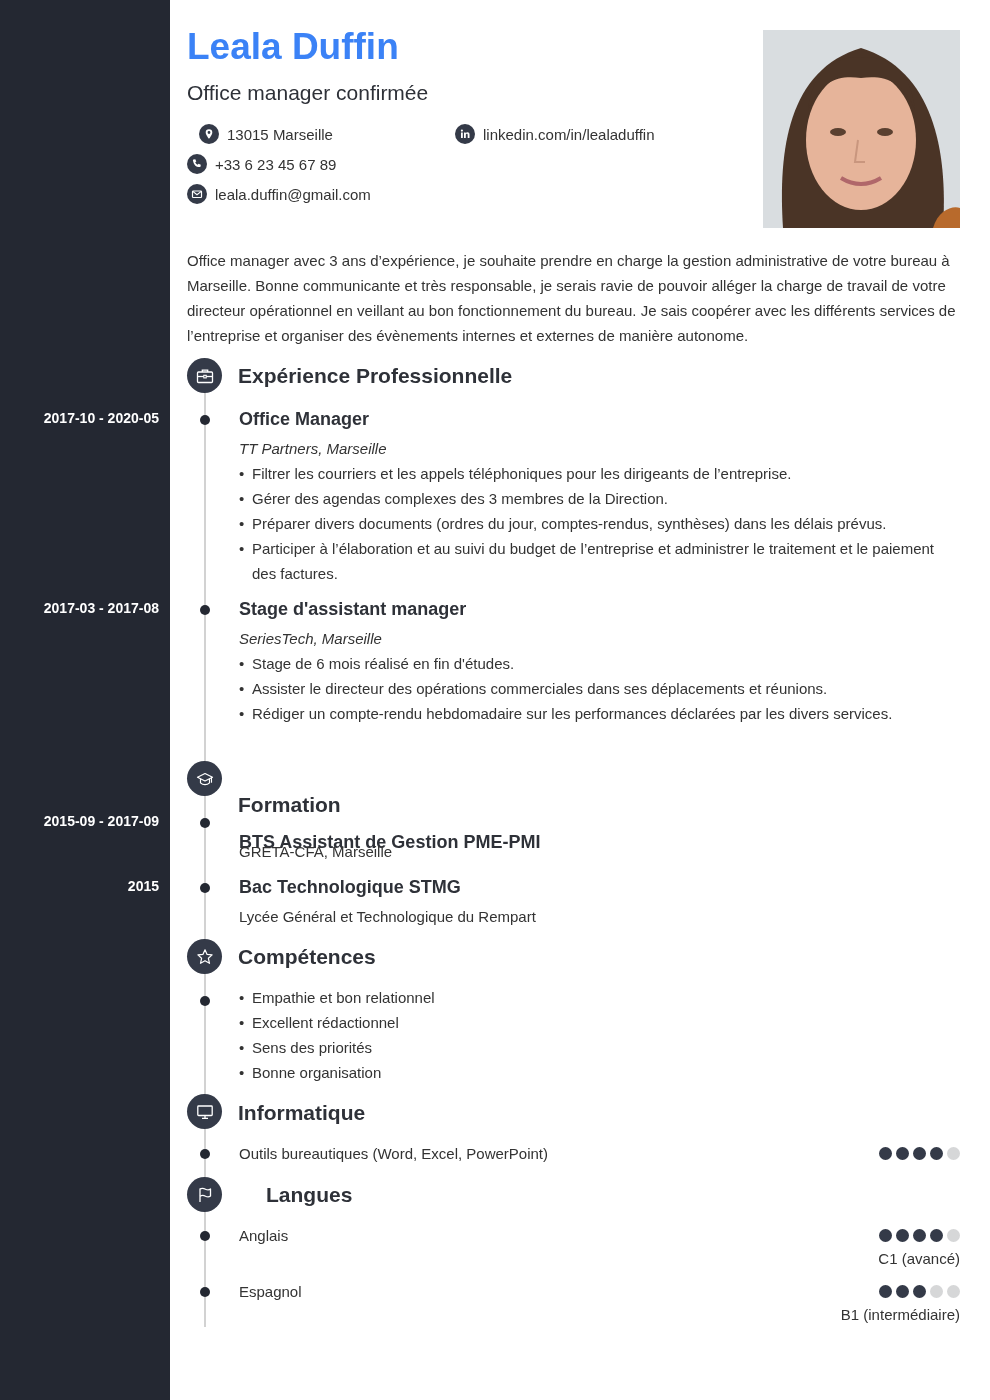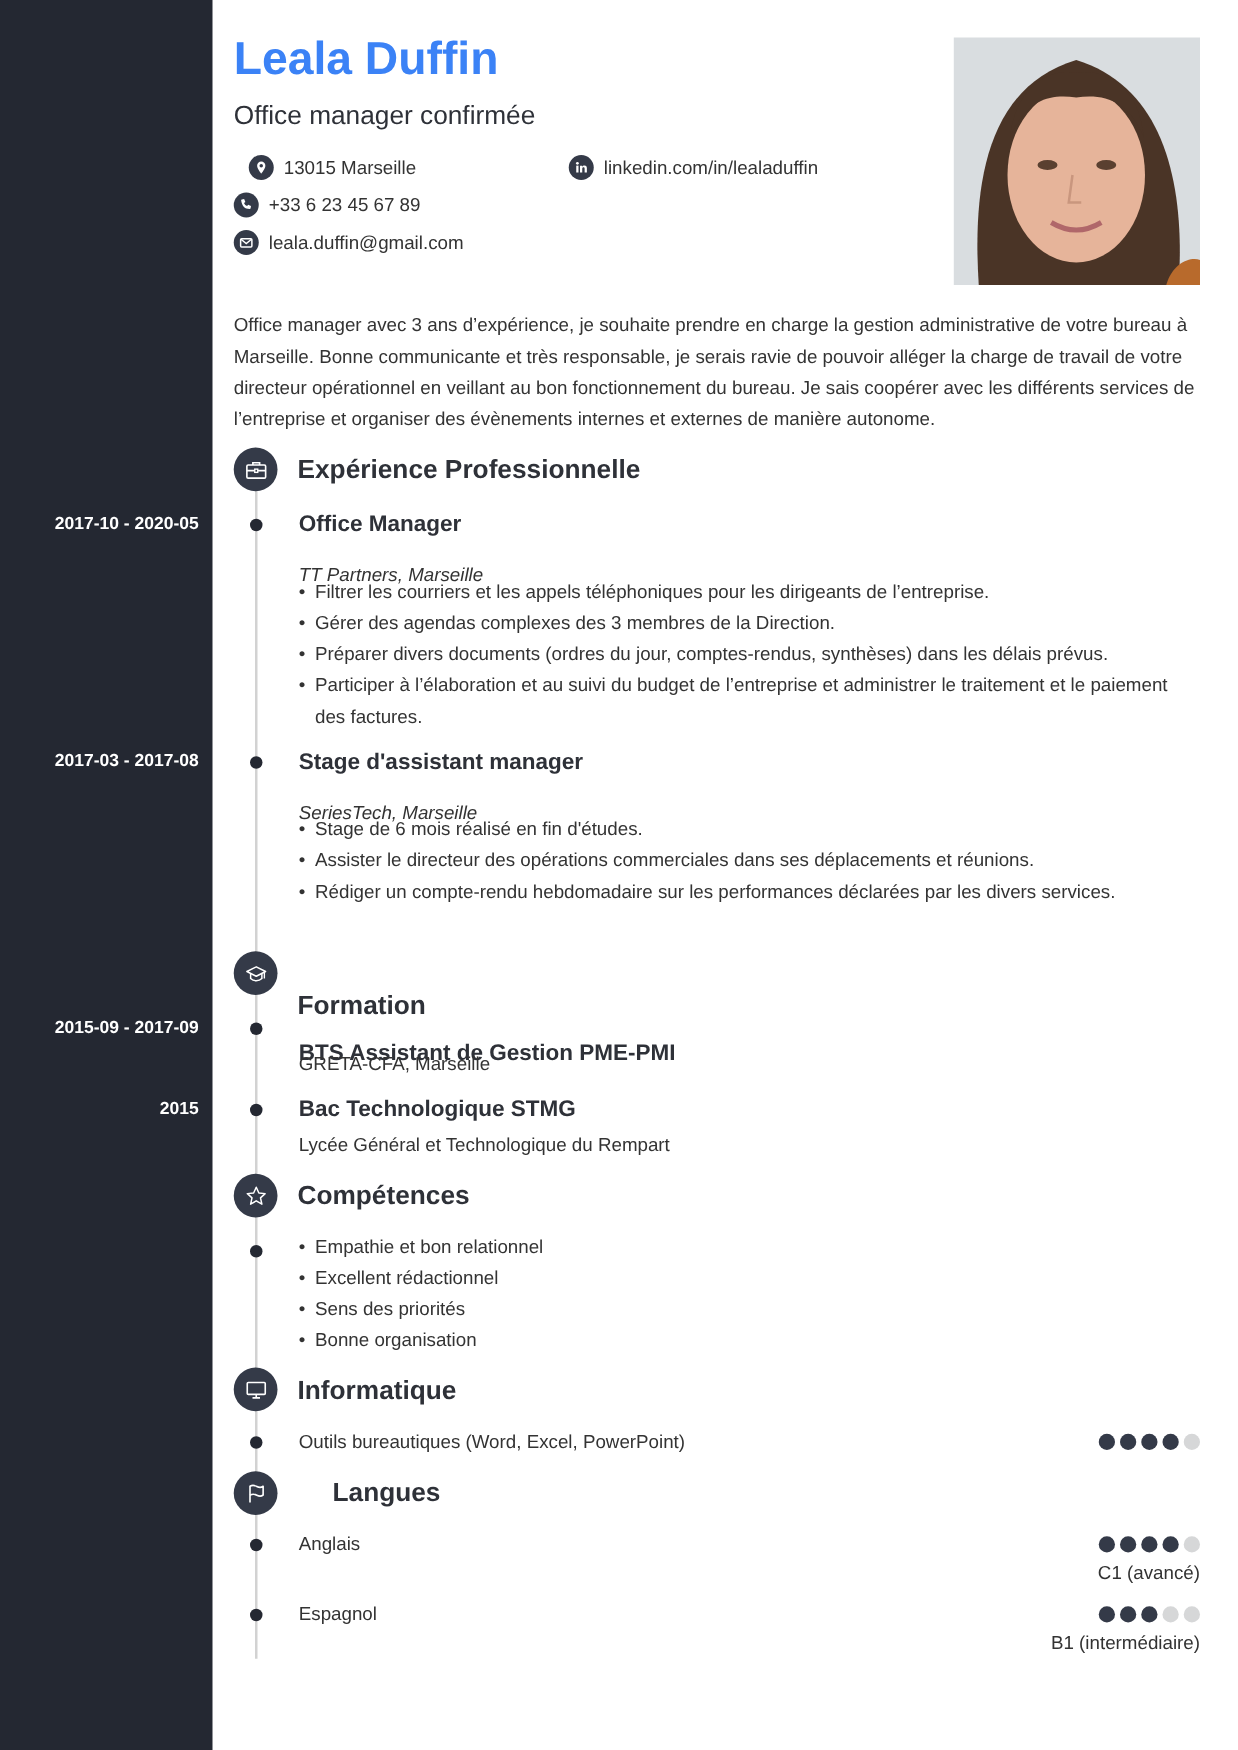--- a/index.html
+++ b/index.html
@@ -23,21 +23,21 @@
 
     .sec-icon { position: absolute; left: 187px; width: 35px; height: 35px; border-radius: 50%; background: #343a48; display: flex; align-items: center; justify-content: center; }
     .sec-icon svg { width: 20px; height: 20px; }
     .sec-title { position: absolute; left: 238px; font-size: 21px; font-weight: 700; color: #2e3138; }
 
     .dot { position: absolute; left: 200px; width: 10px; height: 10px; border-radius: 50%; background: #242832; }
     .date { position: absolute; right: 831px; font-size: 14px; font-weight: 700; color: #ffffff; text-align: right; white-space: nowrap; }
 
     .item-title { position: absolute; left: 239px; font-size: 18px; font-weight: 700; color: #2e3138; }
     .item-sub { position: absolute; left: 239px; font-size: 15px; color: #333; }
-    .item-sub.italic { font-style: italic; margin-top: 12px; }
+    .item-sub.italic { font-style: italic; }
 
     .bullets { position: absolute; left: 239px; width: 720px; list-style: none; font-size: 15px; line-height: 25px; color: #333; }
     .bullets li { position: relative; padding-left: 13px; }
     .bullets li::before { content: "•"; position: absolute; left: 0; top: 0; }
 
     .skill-row { position: absolute; left: 239px; font-size: 15px; color: #333; }
     .rating { position: absolute; right: 30px; display: flex; gap: 4px; }
     .rating span { width: 13px; height: 13px; border-radius: 50%; background: #d6d7d8; display: inline-block; }
     .rating span.on { background: #343a48; }
     .level { position: absolute; right: 30px; font-size: 15px; color: #333; text-align: right; }

